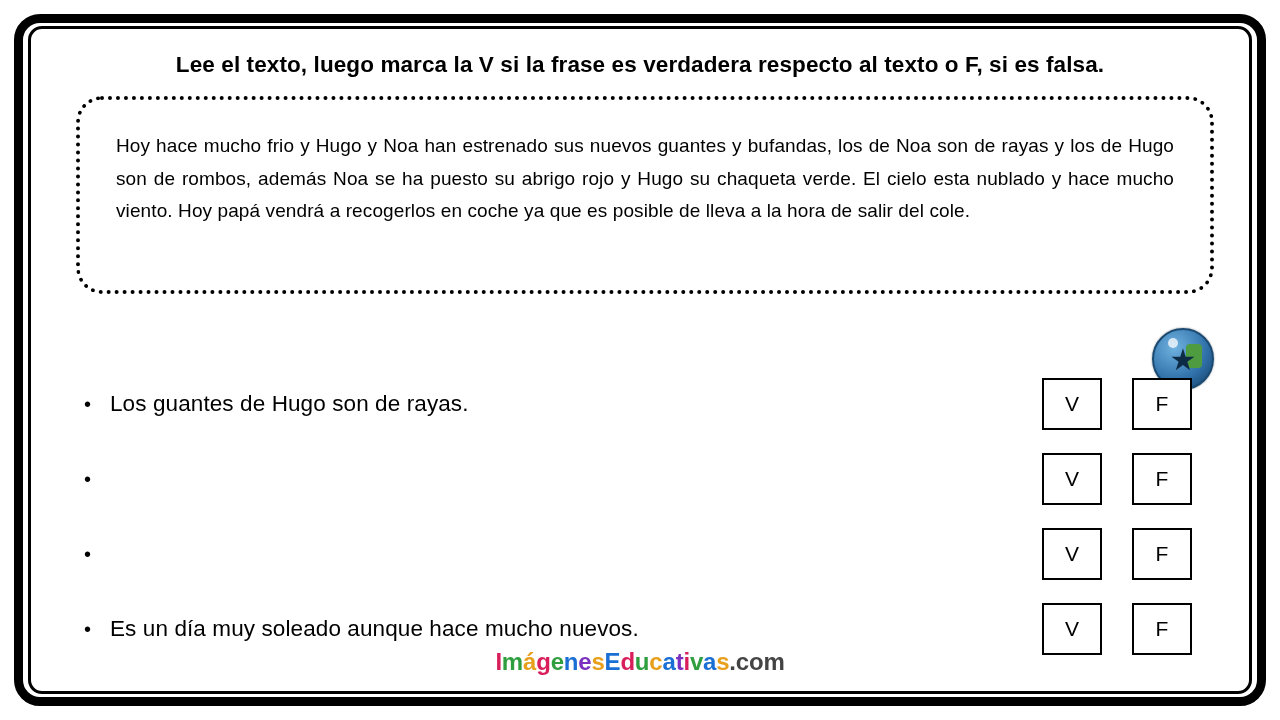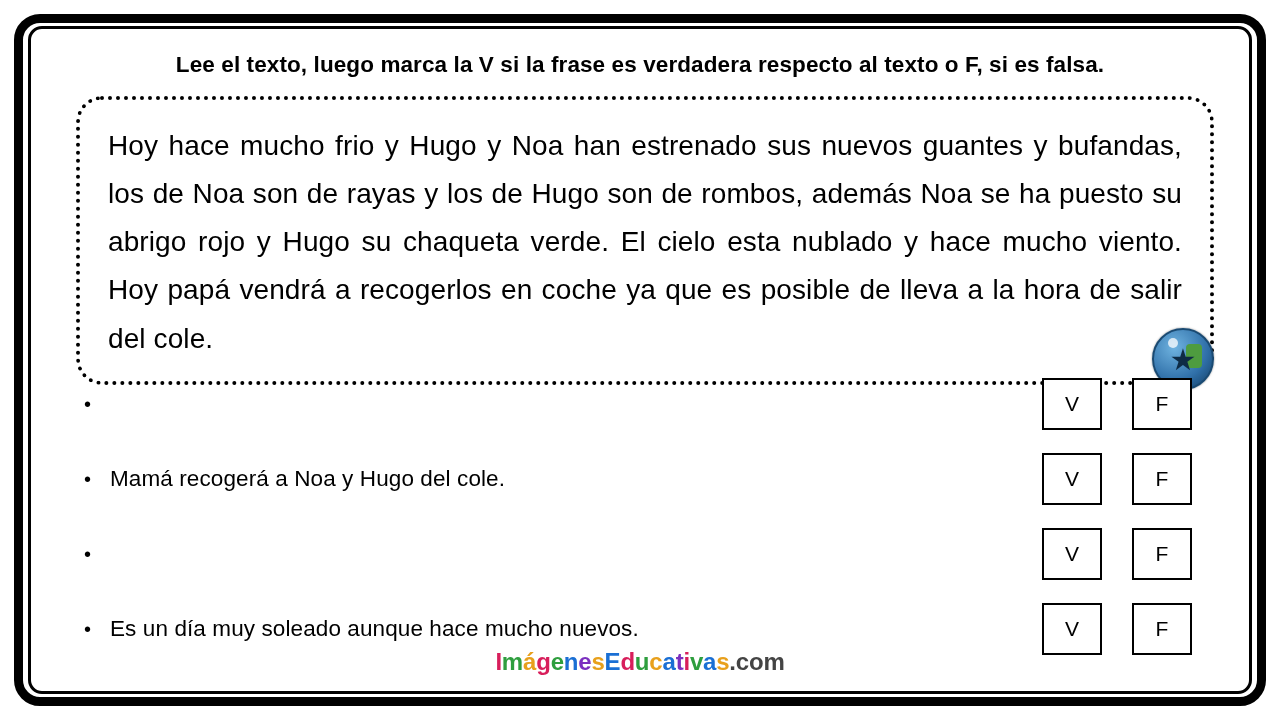--- a/index.html
+++ b/index.html
@@ -65,22 +65,22 @@
     margin-top: 18px;
     margin-left: 32px;
     margin-right: 22px;
     border: 4px dotted #000000;
     border-radius: 26px;
     padding: 14px 20px 10px 20px;
     box-sizing: border-box;
     min-height: 198px;
   }
   .text-box p {
-    margin: 8px;
-    font-size: 28px;
+    margin: 16px;
+    font-size: 19px;
     line-height: 1.72;
     color: #000;
     text-align: justify;
     text-align-last: left;
     letter-spacing: 0.1px;
   }
 
   .badge {
     position: absolute;
     right: 22px;
@@ -200,31 +200,31 @@
       <span class="spark"></span>
       <span class="green"></span>
       <span class="fig">★</span>
     </div>
 
     <div class="questions">
 
       <div class="qrow">
         <div class="qtext">
           <span class="bullet">•</span>
-        </div>
-        <div class="choices">
-          <div class="choice">V</div>
-          <div class="choice">F</div>
-        </div>
-      </div>
-
-      <div class="qrow">
-        <div class="qtext">
-          <span class="bullet">•</span>
-          <span>Mamá recogerá a Noa y Hugo del cole.</span>
+          <span>Los guantes de Hugo son de rayas.</span>
+        </div>
+        <div class="choices">
+          <div class="choice">V</div>
+          <div class="choice">F</div>
+        </div>
+      </div>
+
+      <div class="qrow">
+        <div class="qtext">
+          <span class="bullet">•</span>
         </div>
         <div class="choices">
           <div class="choice">V</div>
           <div class="choice">F</div>
         </div>
       </div>
 
       <div class="qrow">
         <div class="qtext">
           <span class="bullet">•</span>

